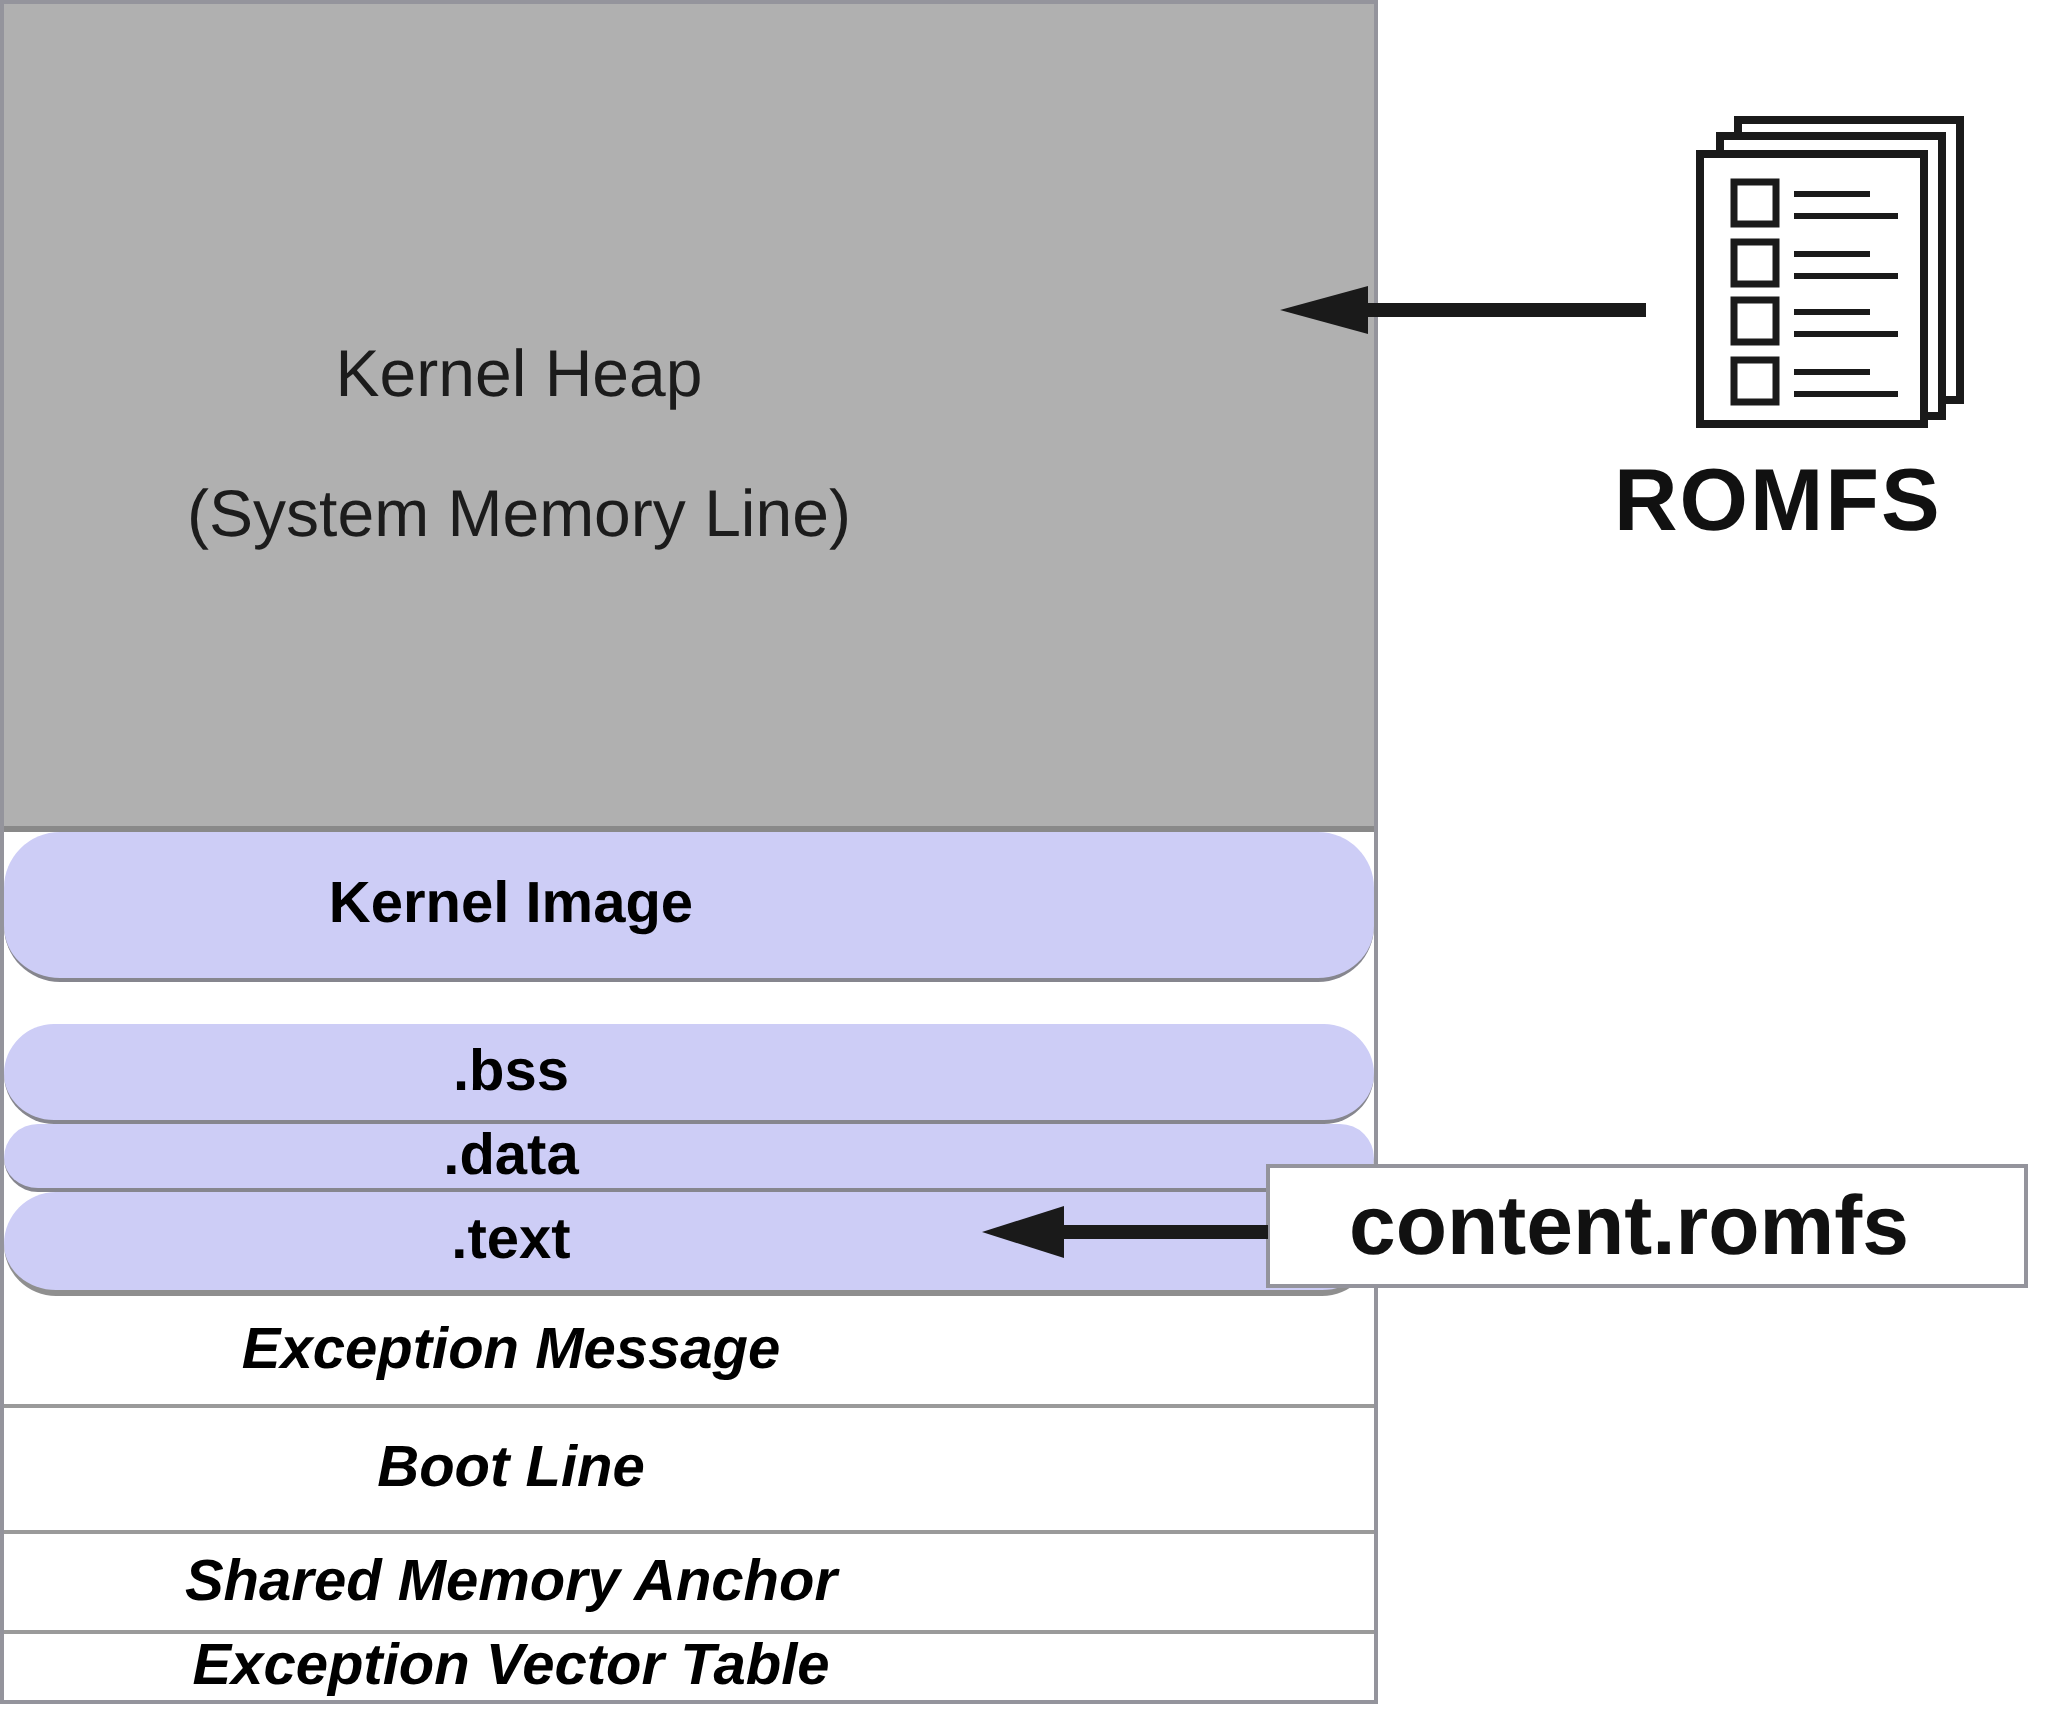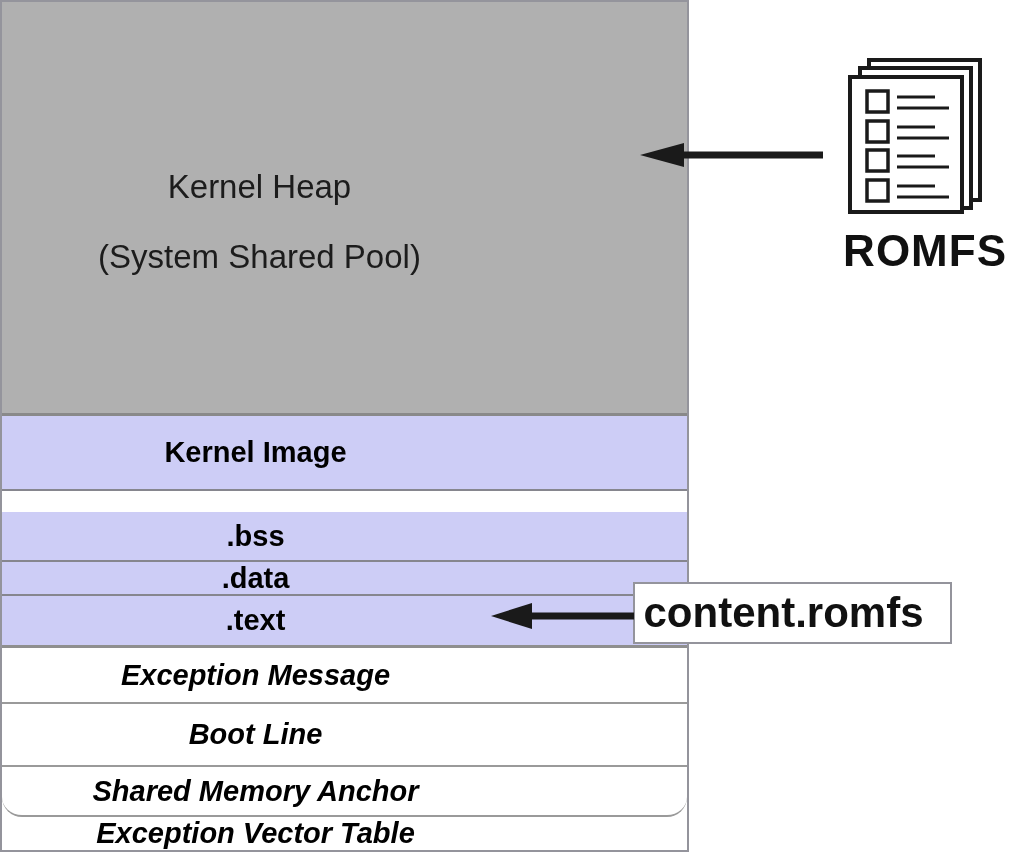--- a/index.html
+++ b/index.html
@@ -37,48 +37,48 @@
     white-space:nowrap;
   }
   .row.heap{
     height:415px;
     background:var(--heap-fill);
     border-bottom:3px solid #898989;
     flex-direction:column;justify-content:center;
     gap:32px;padding-top:28px;padding-right:170px;
     font-weight:normal;font-size:33px;color:#1c1c1c;
   }
-  .row.lav{background:var(--section-fill);}
+  .row.lav{background:var(--section-fill);border-radius:28px;}
   .row.h-kimage{height:75px;}
   .row.h-bss{height:50px;margin-top:21px;}
   .row.h-data{height:34px;}
   .row.h-text{height:52px;border-bottom:3px solid #8f8f8f;text-align:center;}
   .row.white{background:var(--row-fill);border-bottom:2px solid #9a9a9a;font-style:italic;}
   .row.h-exc{height:56px;}
   .row.h-boot{height:63px;}
-  .row.h-shared{height:50px;border-radius:20px;}
+  .row.h-shared{height:50px;}
   .row.h-ivt{flex:1;border-bottom:none;}
   
   .romfs-icon{
     position:absolute;left:845px;top:53px;
     width:142px;height:162px;
   }
   .romfs-icon .pg{fill:#ffffff;stroke:var(--arrow);stroke-width:4;}
   .romfs-icon .cb{fill:none;stroke:var(--arrow);stroke-width:3.5;}
   .romfs-icon .ln{stroke:var(--arrow);stroke-width:3;}
   .romfs-label{
     position:absolute;left:807px;top:226px;width:200px;
-    text-align:right;
+    text-align:left;
     font-weight:bold;font-size:44px;color:#111;
     letter-spacing:1px;
   }
   
   .content-box{
     position:absolute;left:633px;top:582px;
-    width:319px;height:62px;
+    width:381px;height:62px;
     box-sizing:border-box;
     background:#ffffff;
     border:2px solid var(--border);
     display:flex;align-items:center;justify-content:center;
     padding-right:18px;
     font-weight:bold;font-size:42px;color:#111;
     z-index:3;
     white-space:nowrap;
   }
   
@@ -91,21 +91,21 @@
 </style>
 </head>
 <body>
 
 <div class="stage">
 
   <div class="column">
 
     <div class="row heap">
       <div>Kernel Heap</div>
-      <div>(System Shared Pool)</div>
+      <div>(System Memory Line)</div>
     </div>
 
     <div class="row lav h-kimage">
       <span>Kernel Image</span>
     </div>
     <div class="row lav h-bss">
       <span>.bss</span>
     </div>
     <div class="row lav h-data">
       <span>.data</span>

